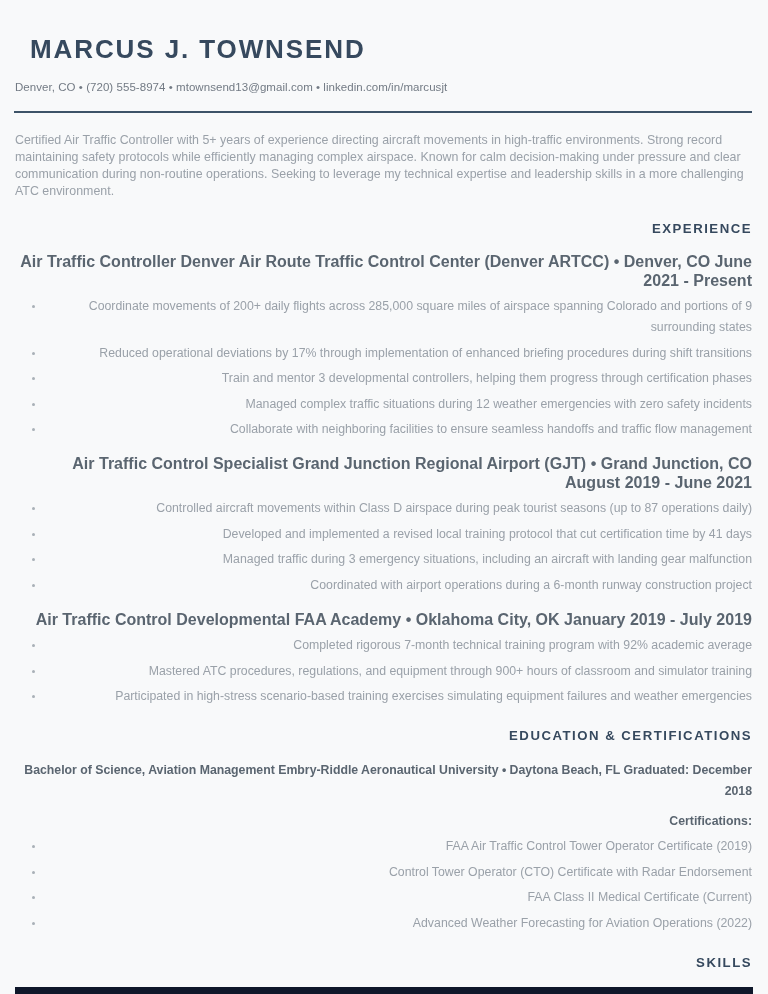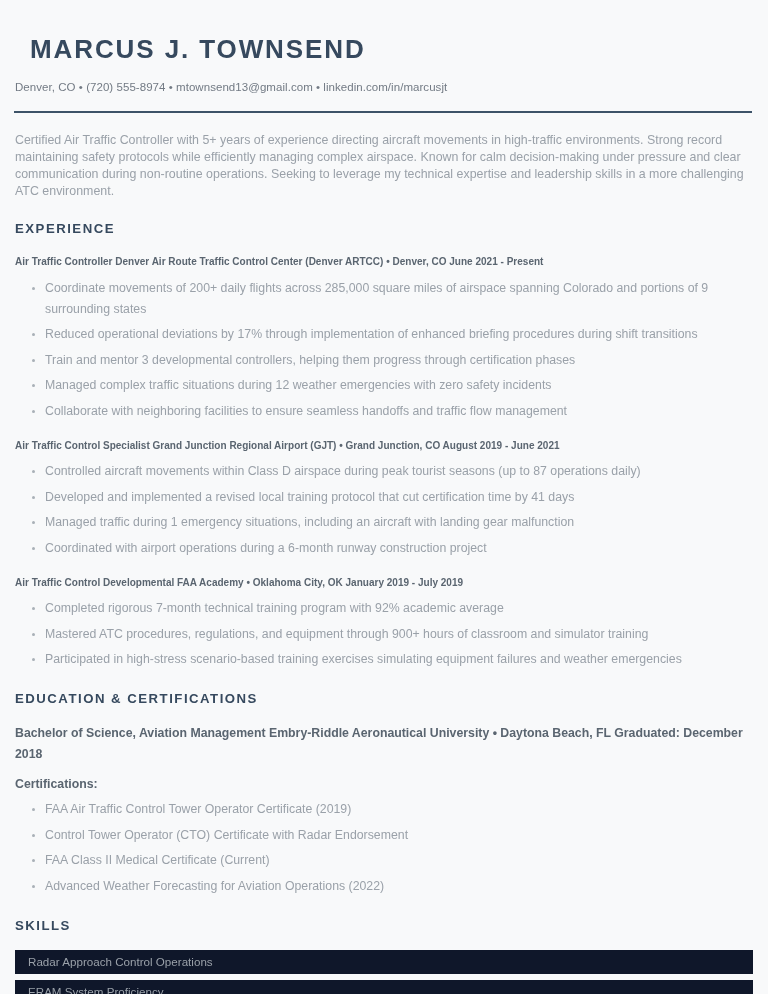--- a/index.html
+++ b/index.html
@@ -58,39 +58,40 @@
     width: 737px;
     font-size: 12.4px;
     line-height: 17px;
     color: #9aa1a9;
     letter-spacing: 0.01px;
   }
 
   
   .section {
     margin-top: 20px;
+    text-align: right;
   }
   .section-title {
     margin: 0 0 0 1px;
     font-size: 13.2px;
     line-height: 18px;
     font-weight: bold;
     letter-spacing: 1.5px;
     color: #36495e;
     text-transform: uppercase;
   }
 
   
   .entry {
     margin-top: 15px;
   }
   .entry-heading {
     margin: 0 0 0 1px;
     width: 737px;
-    font-size: 10px;
+    font-size: 16px;
     line-height: 18.5px;
     font-weight: bold;
     color: #5a6570;
     letter-spacing: 0.01px;
   }
 
   ul.bullets {
     list-style: none;
     margin: 6px 0 0 0;
     padding: 0;
@@ -183,21 +184,21 @@
         <li>Managed complex traffic situations during 12 weather emergencies with zero safety incidents</li>
         <li>Collaborate with neighboring facilities to ensure seamless handoffs and traffic flow management</li>
       </ul>
     </div>
 
     <div class="entry">
       <div class="entry-heading">Air Traffic Control Specialist Grand Junction Regional Airport (GJT) • Grand Junction, CO August 2019 - June 2021</div>
       <ul class="bullets">
         <li>Controlled aircraft movements within Class D airspace during peak tourist seasons (up to 87 operations daily)</li>
         <li>Developed and implemented a revised local training protocol that cut certification time by 41 days</li>
-        <li>Managed traffic during 1 emergency situations, including an aircraft with landing gear malfunction</li>
+        <li>Managed traffic during 3 emergency situations, including an aircraft with landing gear malfunction</li>
         <li>Coordinated with airport operations during a 6-month runway construction project</li>
       </ul>
     </div>
 
     <div class="entry">
       <div class="entry-heading">Air Traffic Control Developmental FAA Academy • Oklahoma City, OK January 2019 - July 2019</div>
       <ul class="bullets">
         <li>Completed rigorous 7-month technical training program with 92% academic average</li>
         <li>Mastered ATC procedures, regulations, and equipment through 900+ hours of classroom and simulator training</li>
         <li>Participated in high-stress scenario-based training exercises simulating equipment failures and weather emergencies</li>

